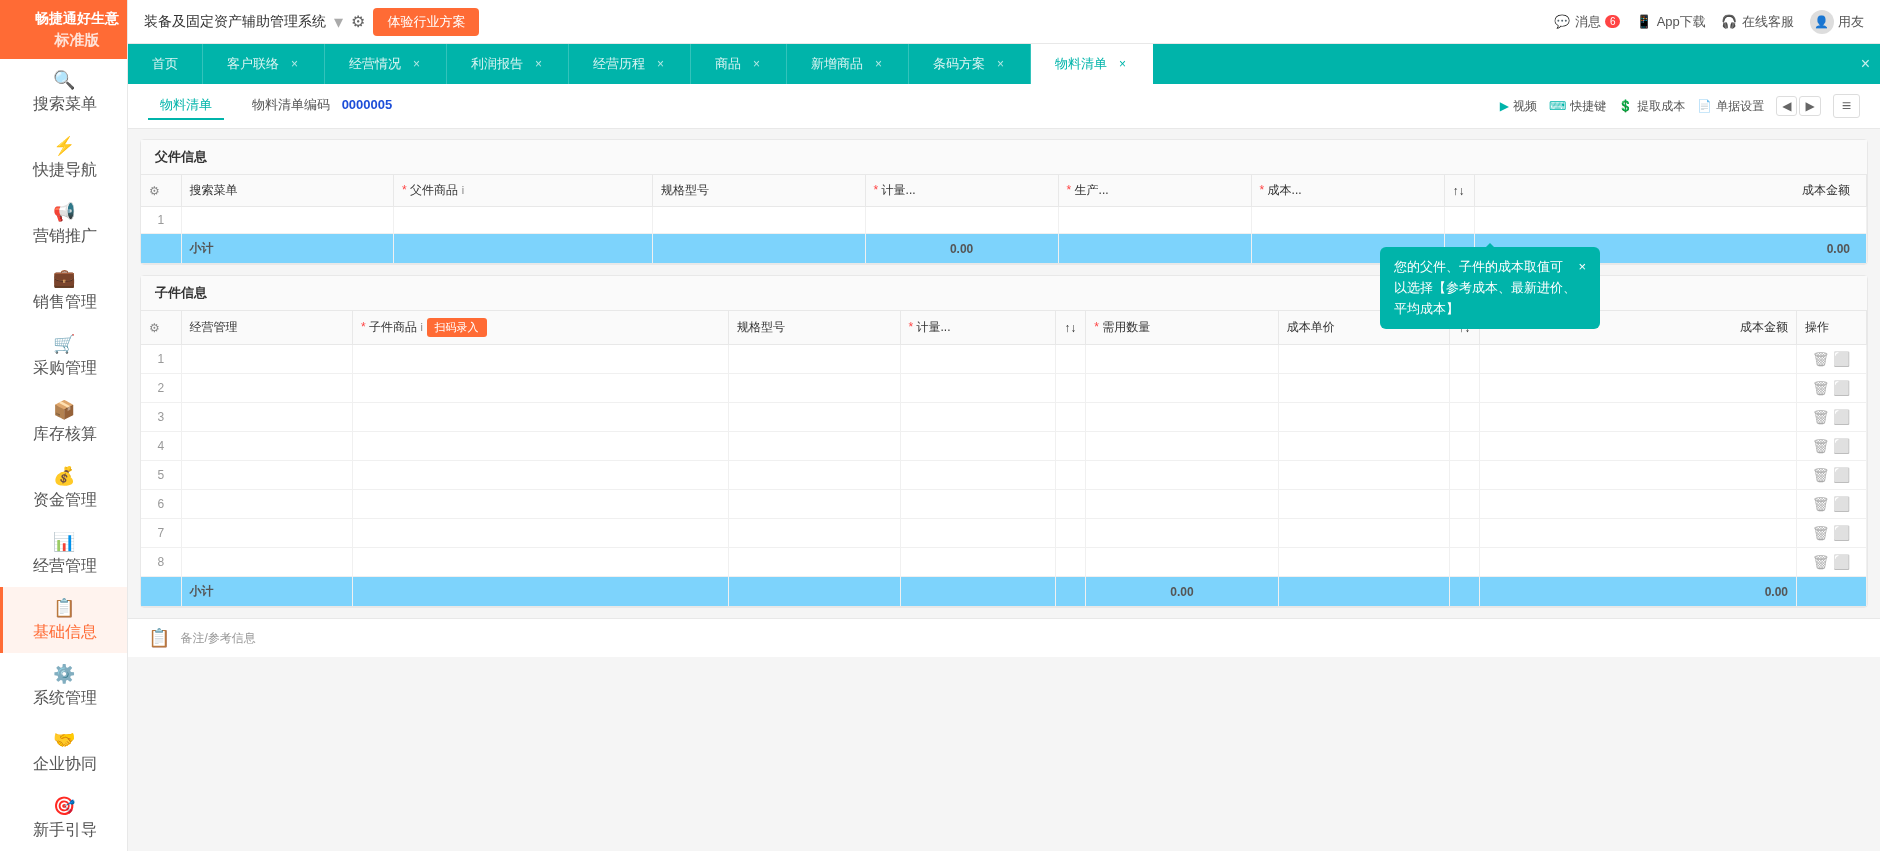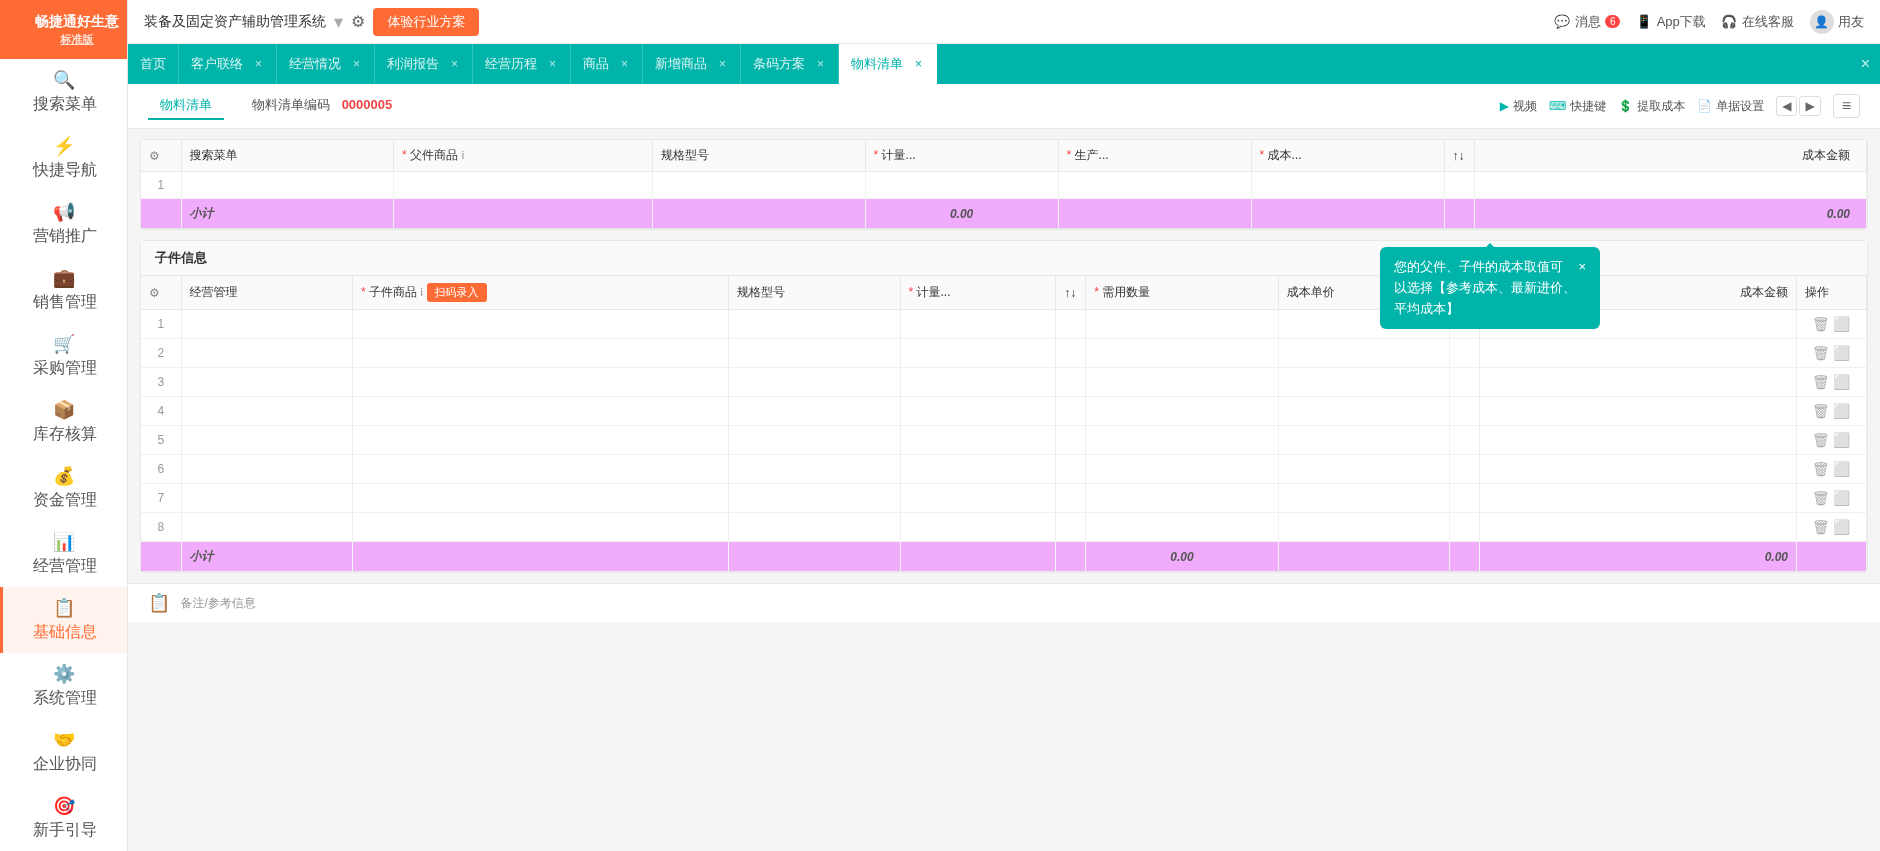--- a/index.html
+++ b/index.html
@@ -1,21 +1,21 @@
 <!DOCTYPE html>
 <html><head>
   <meta charset="utf-8">
   <style>
     * { box-sizing: border-box; margin: 0; padding: 0; }
     body { font-family: 'Microsoft YaHei', Arial, sans-serif; font-size: 13px; display: flex; height: 851px; overflow: hidden; background: #f5f5f5; }
 
     
     .sidebar { width: 128px; background: #fff; display: flex; flex-direction: column; border-right: 1px solid #e8e8e8; flex-shrink: 0; }
     .sidebar-logo { background: #ff6b35; color: #fff; padding: 12px 8px; text-align: center; font-size: 14px; font-weight: bold; line-height: 1.4; min-height: 55px; display: flex; align-items: center; justify-content: flex-end; }
-    .sidebar-logo .sub { font-size: 11px; color: rgba(255,255,255,0.8); text-decoration: underline; }
+    .sidebar-logo .sub { font-size: 15px; color: rgba(255,255,255,0.8); }
     .sidebar-item { display: flex; flex-direction: column; align-items: center; padding: 10px 8px; cursor: pointer; color: #555; font-size: 12px; border-left: 3px solid transparent; }
     .sidebar-item.active { background: #fff3ee; color: #ff6b35; border-left-color: #ff6b35; }
     .sidebar-item .icon { font-size: 18px; margin-bottom: 3px; }
     .sidebar-item span { font-size: 16px; }
 
     
     .main { flex: 1; display: flex; flex-direction: column; overflow: hidden; }
 
     
     .topbar { background: #fff; border-bottom: 1px solid #e8e8e8; padding: 0 16px; display: flex; align-items: center; justify-content: space-between; height: 44px; flex-shrink: 0; }
@@ -24,21 +24,21 @@
     .gear-btn { color: #666; cursor: pointer; font-size: 16px; }
     .trial-btn { background: #ff6b35; color: #fff; border: none; border-radius: 4px; padding: 5px 14px; cursor: pointer; font-size: 13px; }
     .topbar-right { display: flex; align-items: center; gap: 16px; color: #555; font-size: 13px; }
     .topbar-right .item { display: flex; align-items: center; gap: 4px; cursor: pointer; }
     .badge { background: #f44; color: #fff; border-radius: 10px; font-size: 10px; padding: 1px 5px; }
     .user-avatar { width: 24px; height: 24px; background: #ddd; border-radius: 50%; display: inline-flex; align-items: center; justify-content: center; font-size: 12px; }
 
     
     .tabbar { background: #00b4aa; display: flex; align-items: center; height: 40px; flex-shrink: 0; overflow-x: auto; }
     .tabbar::-webkit-scrollbar { display: none; }
-    .tab { padding: 0 12px; height: 40px; display: flex; align-items: center; cursor: pointer; color: rgba(255,255,255,0.85); font-size: 13px; white-space: nowrap; border-right: 1px solid rgba(255,255,255,0.2); gap: 6px; }
+    .tab { padding: 0 24px; height: 40px; display: flex; align-items: center; cursor: pointer; color: rgba(255,255,255,0.85); font-size: 13px; white-space: nowrap; border-right: 1px solid rgba(255,255,255,0.2); gap: 6px; }
     .tab.active { background: #fff; color: #00b4aa; font-weight: 500; }
 
     
     .content { flex: 1; overflow-y: auto; background: #f5f5f5; padding: 0; }
 
     
     .page-header { background: #fff; padding: 8px 20px; display: flex; align-items: center; gap: 16px; border-bottom: 1px solid #e8e8e8; }
     .page-tab { padding: 4px 12px; cursor: pointer; font-size: 13px; color: #555; border-bottom: 2px solid transparent; }
     .page-tab.active { color: #00b4aa; border-bottom-color: #00b4aa; font-weight: 500; }
     .page-header-right { margin-left: auto; display: flex; align-items: center; gap: 12px; }
@@ -47,21 +47,21 @@
 
     
     .section { margin: 10px 12px; background: #fff; border: 1px solid #e8e8e8; border-radius: 4px; }
     .section-title { padding: 8px 14px; font-size: 13px; font-weight: 600; color: #333; background: #fafafa; border-bottom: 1px solid #e8e8e8; }
 
     
     .data-table { width: 100%; border-collapse: collapse; font-size: 12px; }
     .data-table th { background: #fafafa; padding: 7px 8px; border-bottom: 1px solid #e8e8e8; border-right: 1px solid #e8e8e8; color: #333; font-weight: 500; text-align: left; white-space: nowrap; }
     .data-table td { padding: 6px 8px; border-bottom: 1px solid #f0f0f0; border-right: 1px solid #f0f0f0; color: #555; }
     .data-table .row-num { color: #999; text-align: center; width: 40px; }
-    .data-table .subtotal { background: #f0abfc; font-weight: 600; color: #333; font-style: italic; }
+    .data-table .subtotal { background: #7dd3fc; font-weight: 600; color: #333; }
     .data-table .subtotal td { border-bottom: 1px solid #e8e8e8; }
     .col-settings { width: 36px; text-align: center; }
     .th-icon { cursor: pointer; color: #888; }
 
     
     .scan-btn { background: #ff6b35; color: #fff; font-size: 11px; padding: 2px 8px; border-radius: 3px; border: none; cursor: pointer; }
 
     
     .action-icons { display: flex; gap: 4px; justify-content: center; }
     .action-icon { cursor: pointer; color: #aaa; font-size: 14px; }
@@ -210,21 +210,21 @@
     </div>
     <div style="margin-left:auto; color:rgba(255,255,255,0.8); padding: 0 10px; cursor:pointer; font-size:16px;">×</div>
   </div>
 
   <div class="content">
 
     <div class="page-header">
       <div class="page-tab active">物料清单</div>
       <div class="page-tab">
         <span>物料清单编码</span>
-        <span style="margin-left:8px; color:#ef4444; font-weight:600;">0000005</span>
+        <span style="margin-left:8px; color:#1d4ed8; font-weight:600;">0000005</span>
       </div>
       <div class="page-header-right">
         <div class="toolbar-btn">
           <span class="icon">▶</span>
           <span>视频</span>
         </div>
         <div class="toolbar-btn">
           <span class="icon">⌨</span>
           <span>快捷键</span>
         </div>
@@ -245,20 +245,21 @@
     </div>
 
     <div style="position:relative;">
       <div class="tooltip-box">
         <span class="tooltip-close">×</span>
         <span>您的父件、子件的成本取值可以选择【参考成本、最新进价、平均成本】</span>
       </div>
     </div>
 
     <div class="section">
+      <div class="section-title">父件信息</div>
       <table class="data-table">
         <thead>
           <tr>
             <th class="col-settings">
               <span class="th-icon">⚙</span>
             </th>
             <th>
               <span>搜索菜单</span>
             </th>
             <th>

